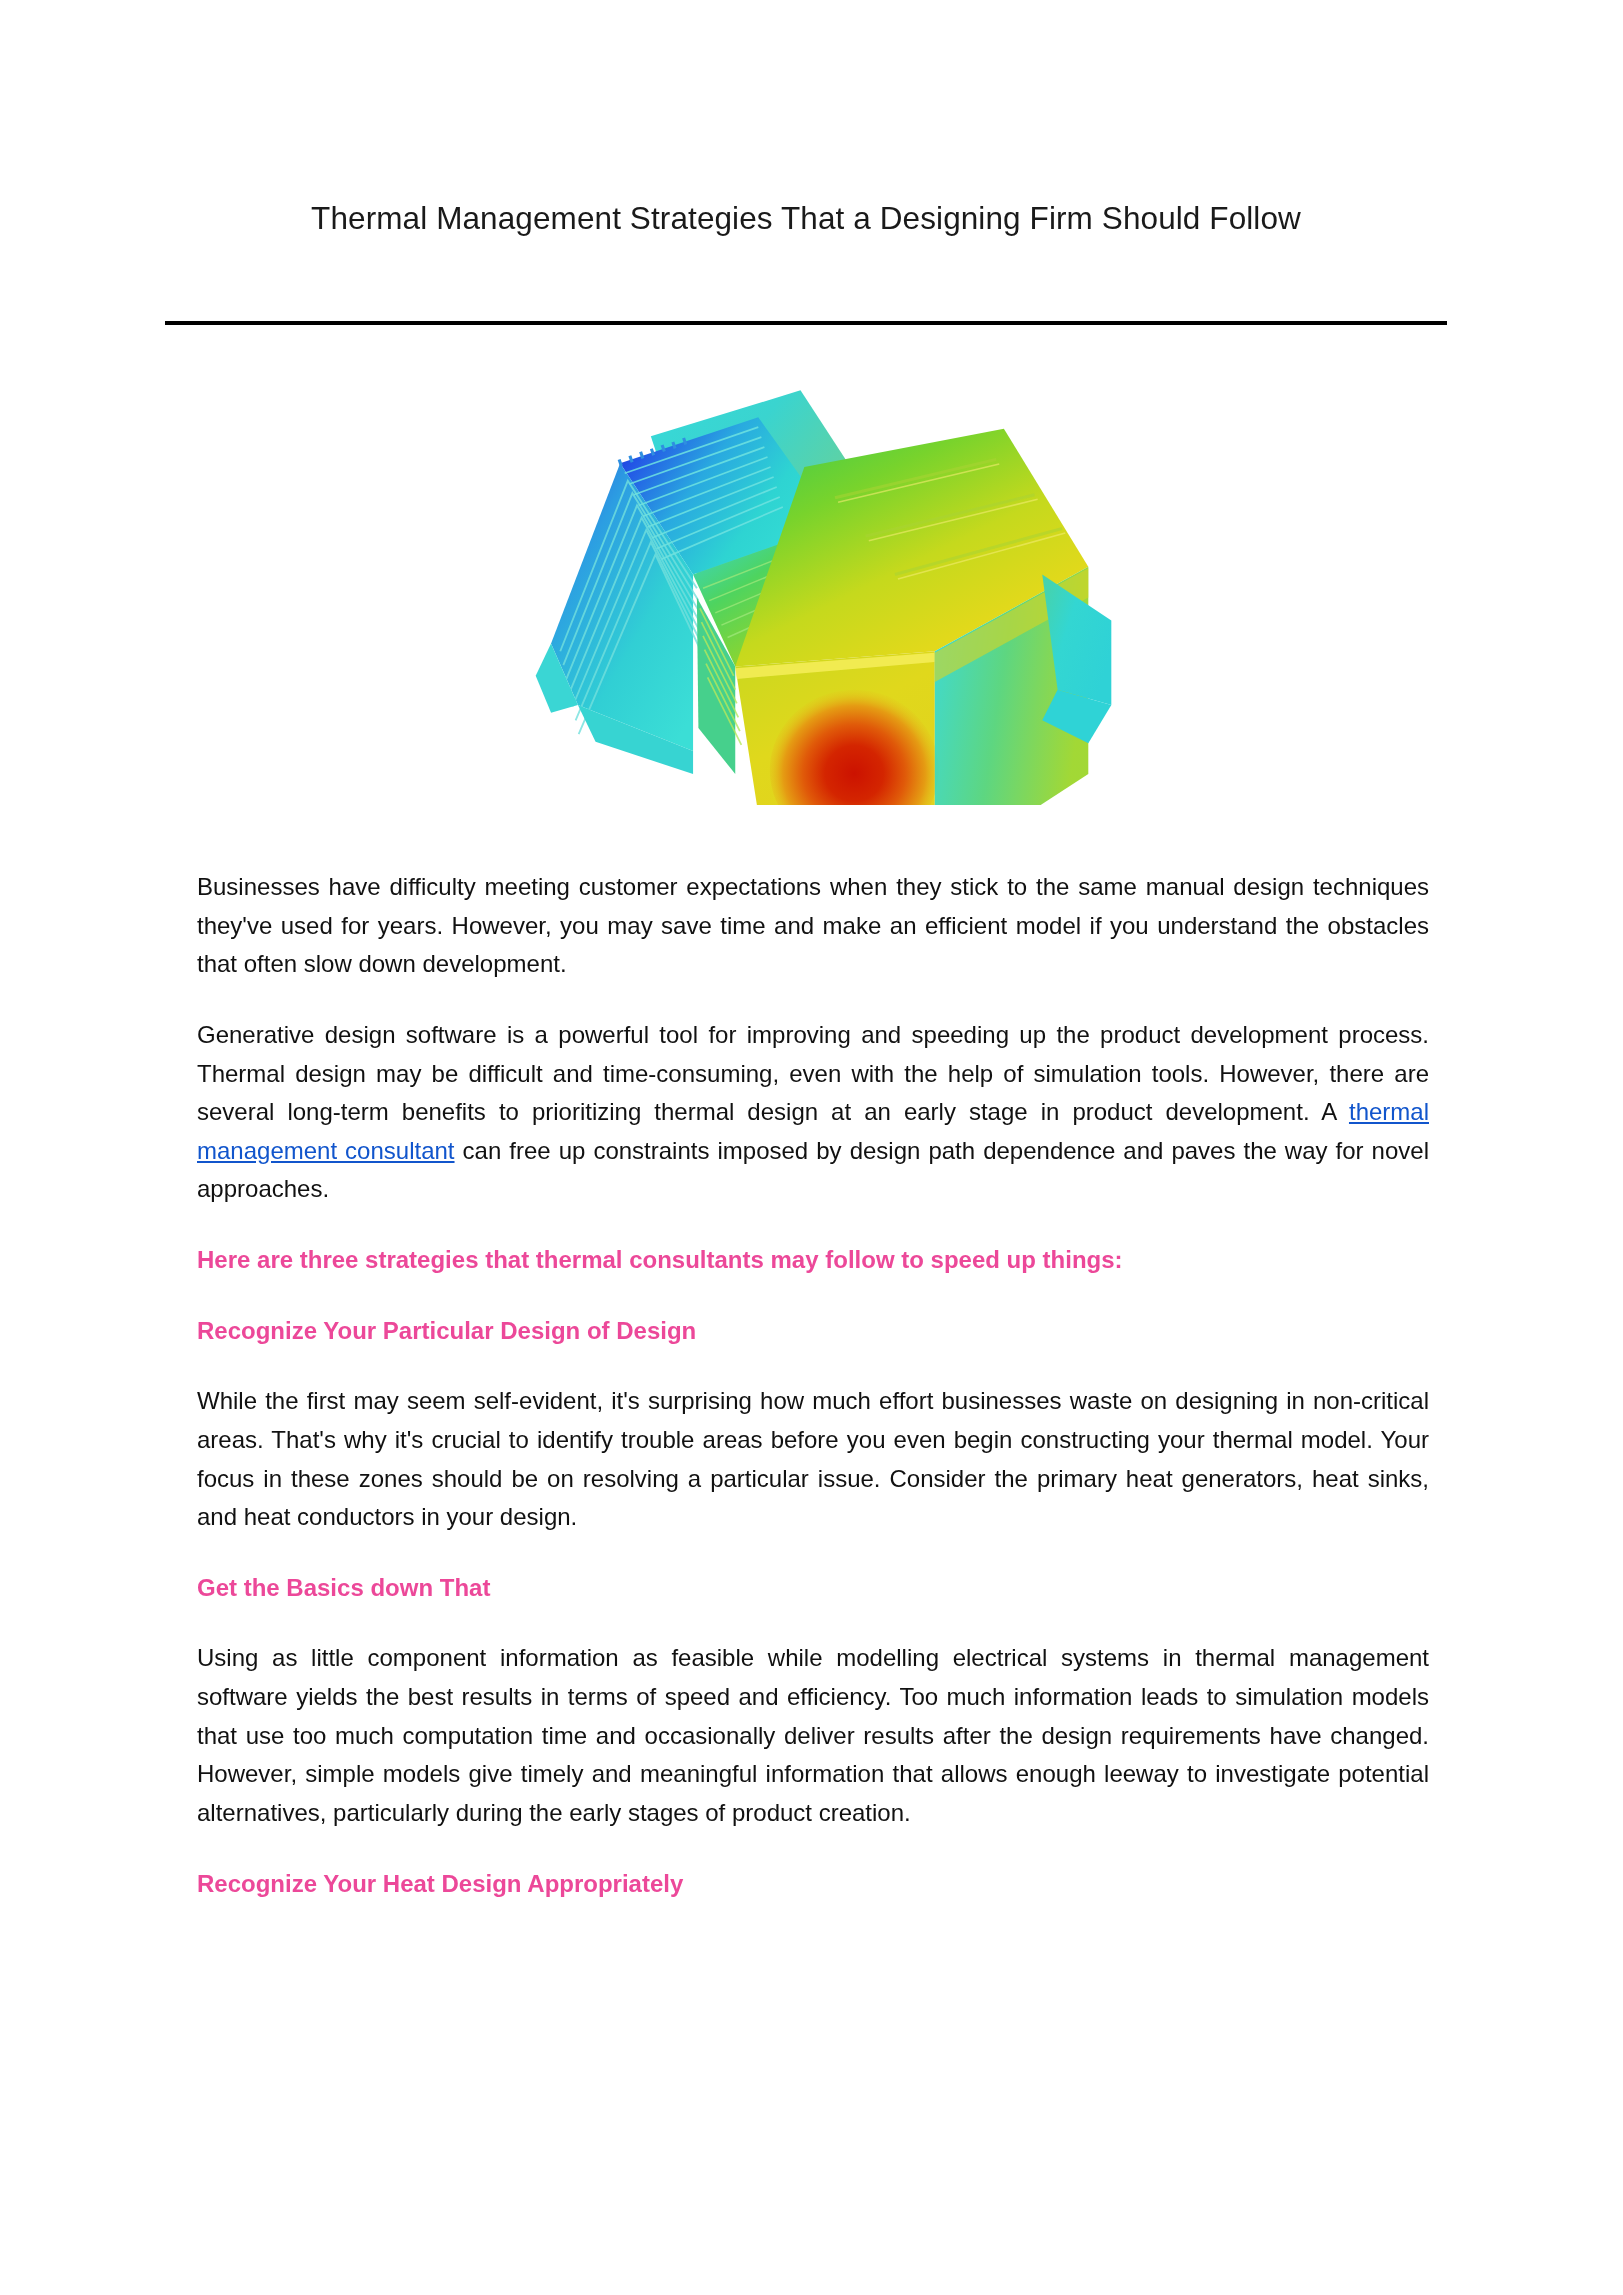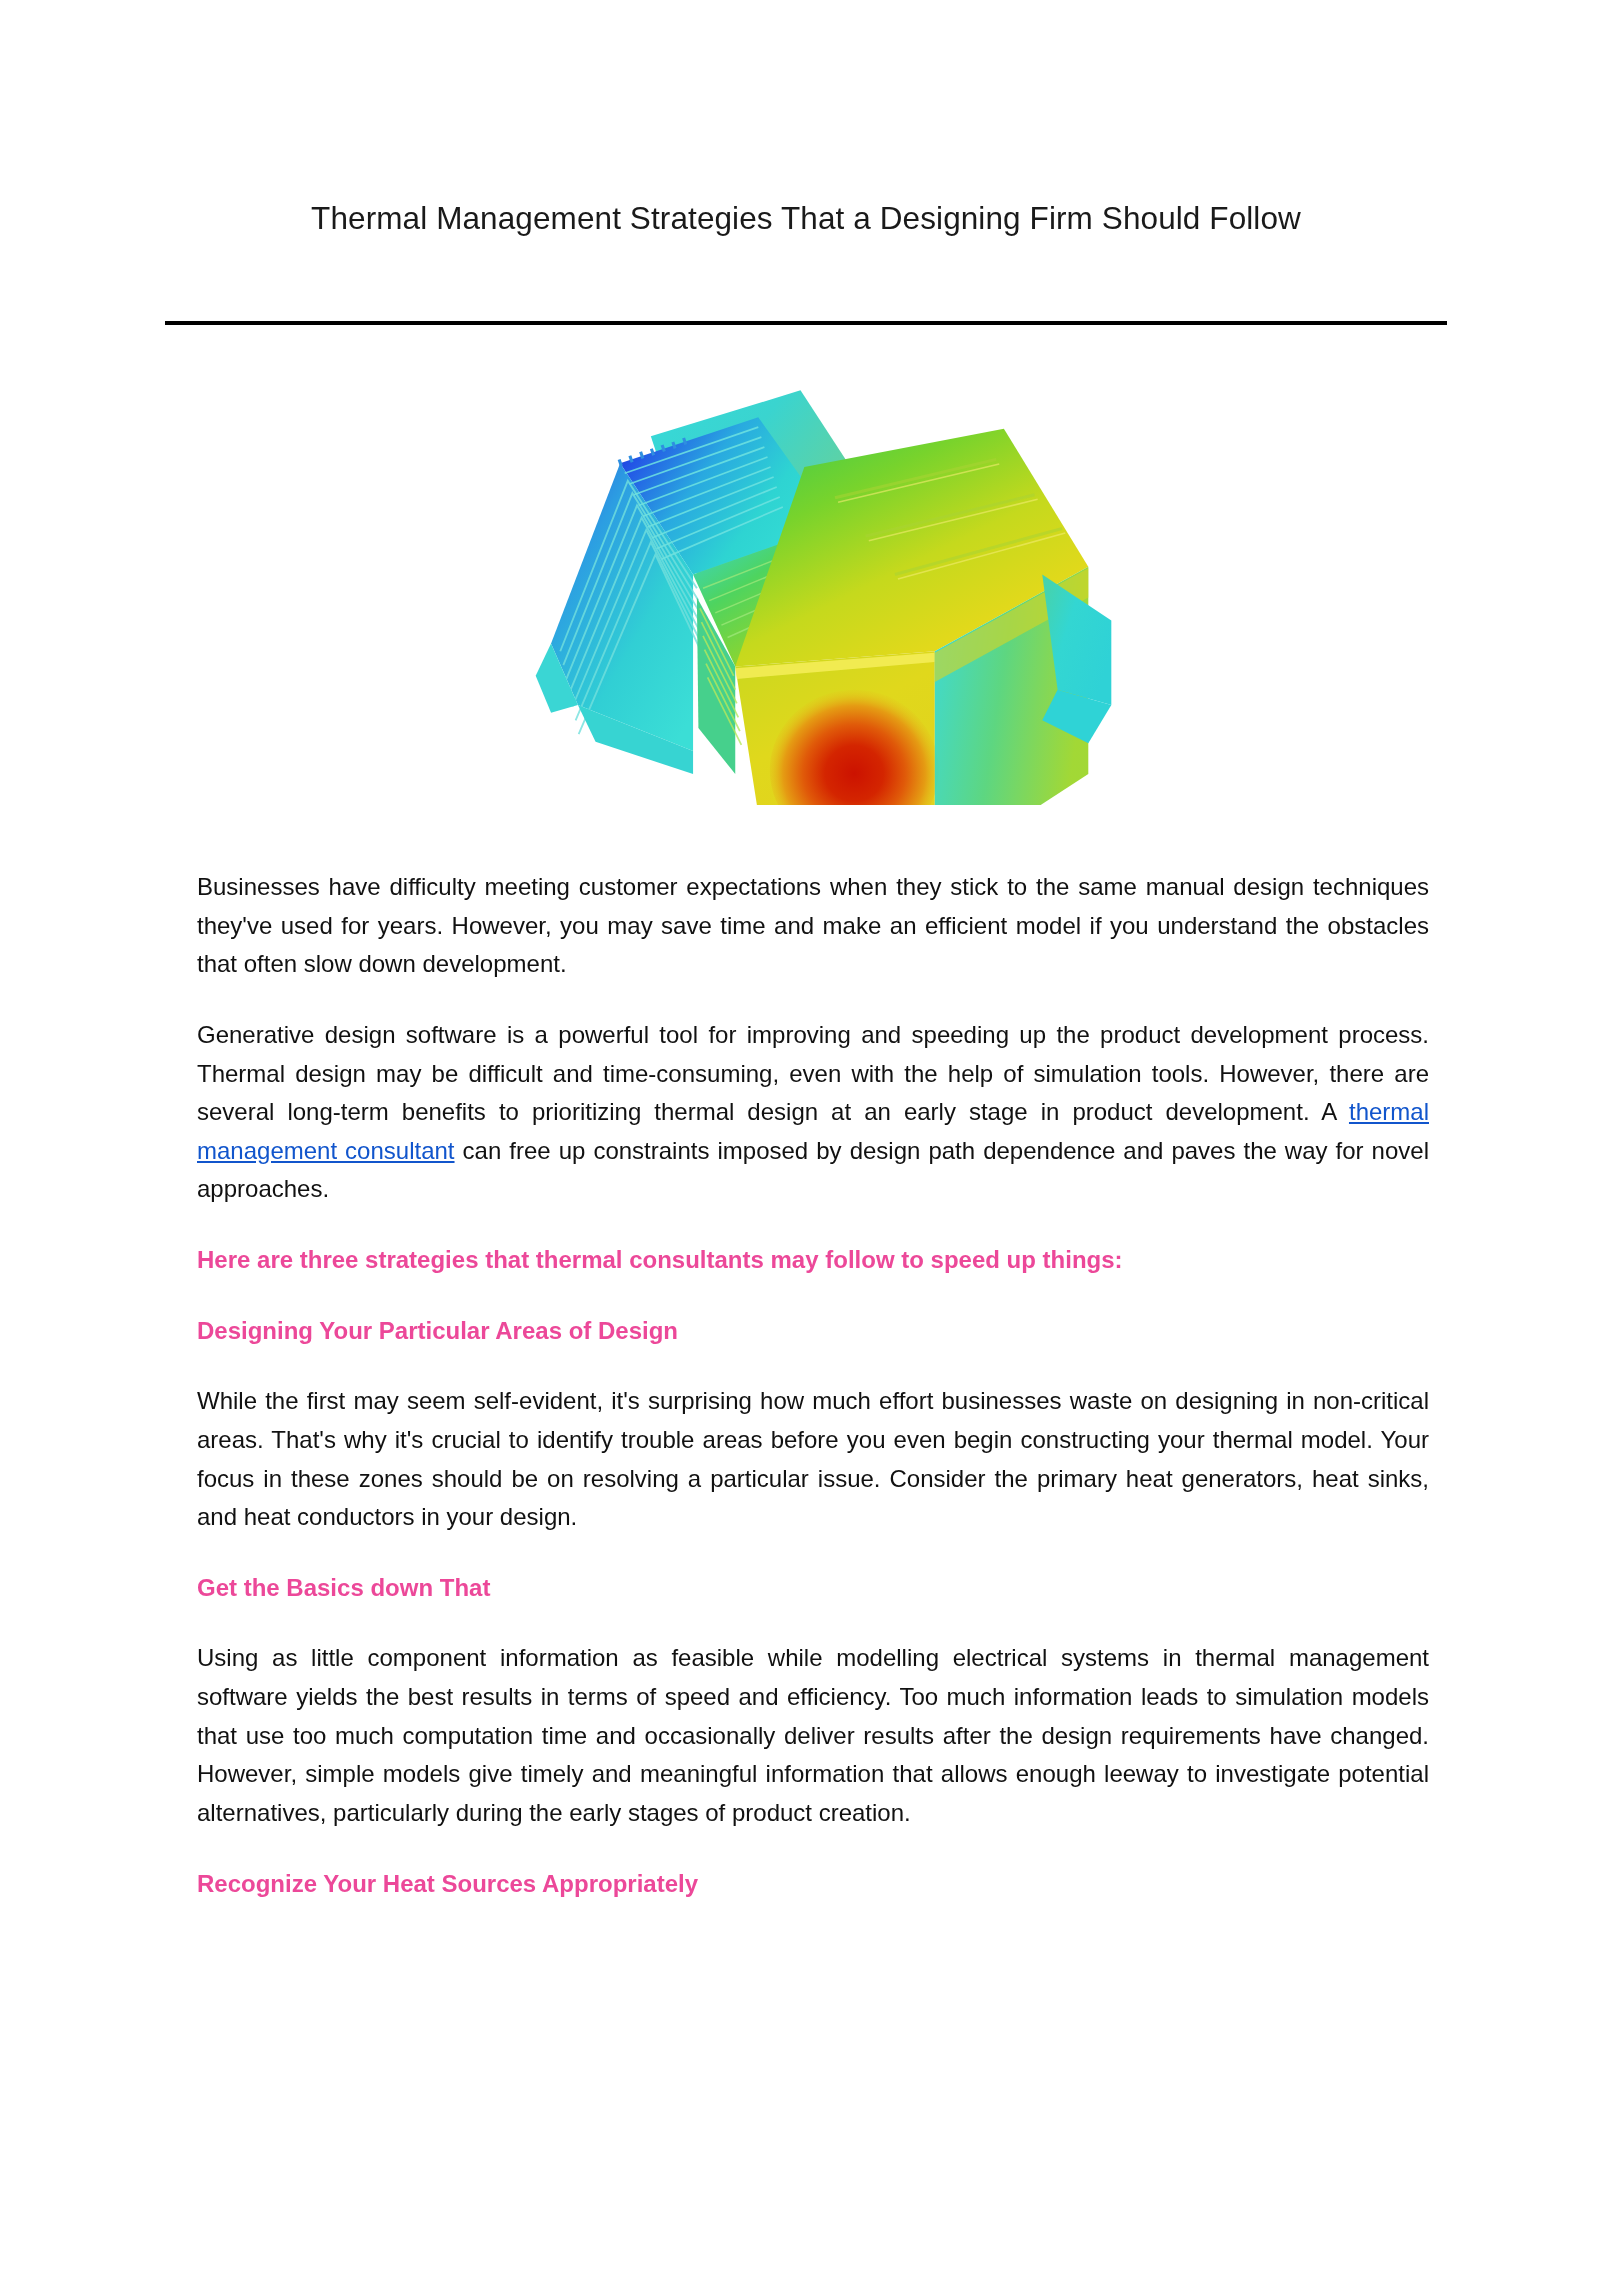--- a/index.html
+++ b/index.html
@@ -277,26 +277,26 @@
   </div>
 
   <div class="body-col">
 
     <p class="para">Businesses have difficulty meeting customer expectations when they stick to the same manual design techniques they've used for years. However, you may save time and make an efficient model if you understand the obstacles that often slow down development.</p>
 
     <p class="para"><span>Generative design software is a powerful tool for improving and speeding up the product development process. Thermal design may be difficult and time-consuming, even with the help of simulation tools. However, there are several long-term benefits to prioritizing thermal design at an early stage in product development. A </span><a class="doclink" href="#">thermal management consultant</a><span> can free up constraints imposed by design path dependence and paves the way for novel approaches.</span></p>
 
     <p class="heading">Here are three strategies that thermal consultants may follow to speed up things:</p>
 
-    <p class="heading">Designing Your Particular Areas of Design</p>
+    <p class="heading">Recognize Your Particular Design of Design</p>
 
     <p class="para">While the first may seem self-evident, it's surprising how much effort businesses waste on designing in non-critical areas. That's why it's crucial to identify trouble areas before you even begin constructing your thermal model. Your focus in these zones should be on resolving a particular issue. Consider the primary heat generators, heat sinks, and heat conductors in your design.</p>
 
     <p class="heading">Get the Basics down That</p>
 
     <p class="para">Using as little component information as feasible while modelling electrical systems in thermal management software yields the best results in terms of speed and efficiency. Too much information leads to simulation models that use too much computation time and occasionally deliver results after the design requirements have changed. However, simple models give timely and meaningful information that allows enough leeway to investigate potential alternatives, particularly during the early stages of product creation.</p>
 
-    <p class="heading">Recognize Your Heat Sources Appropriately</p>
+    <p class="heading">Recognize Your Heat Design Appropriately</p>
 
   </div>
 
 </div>
 
 
 </body></html>

